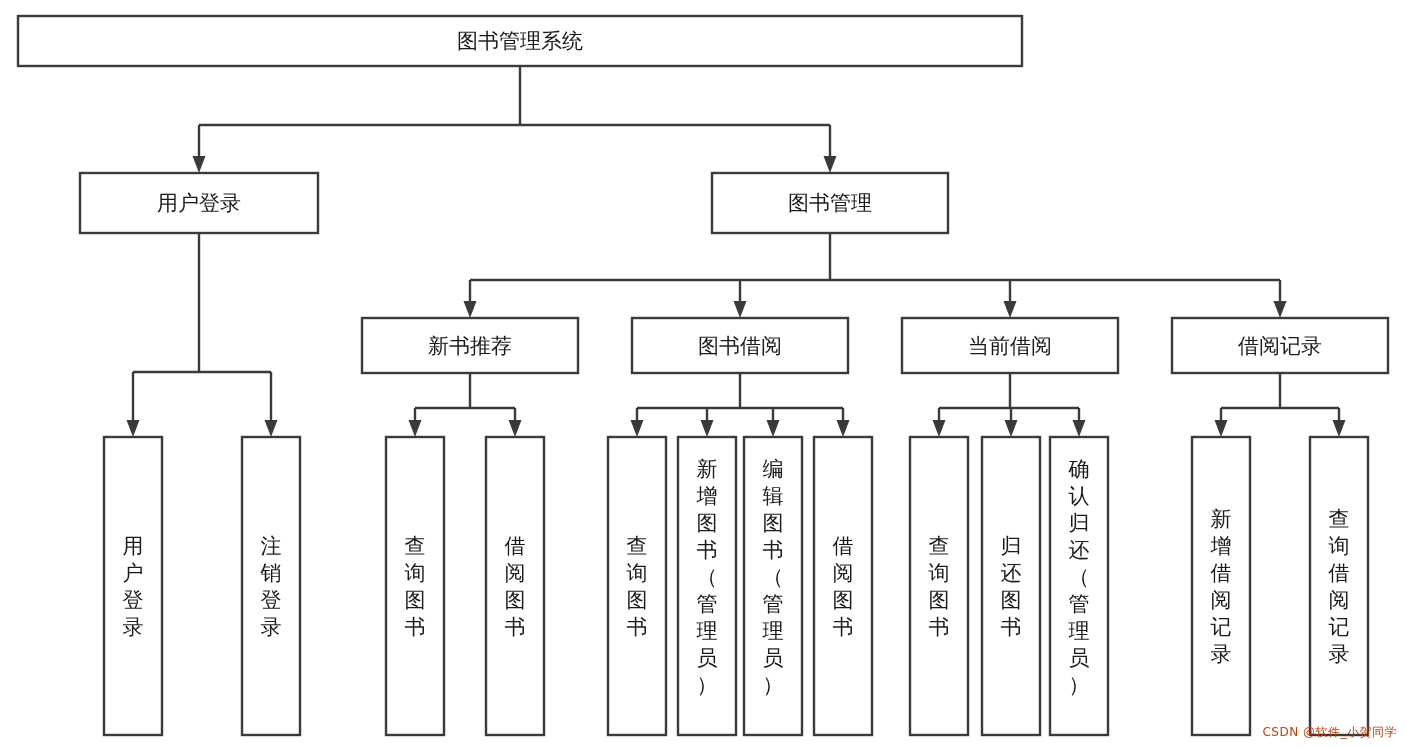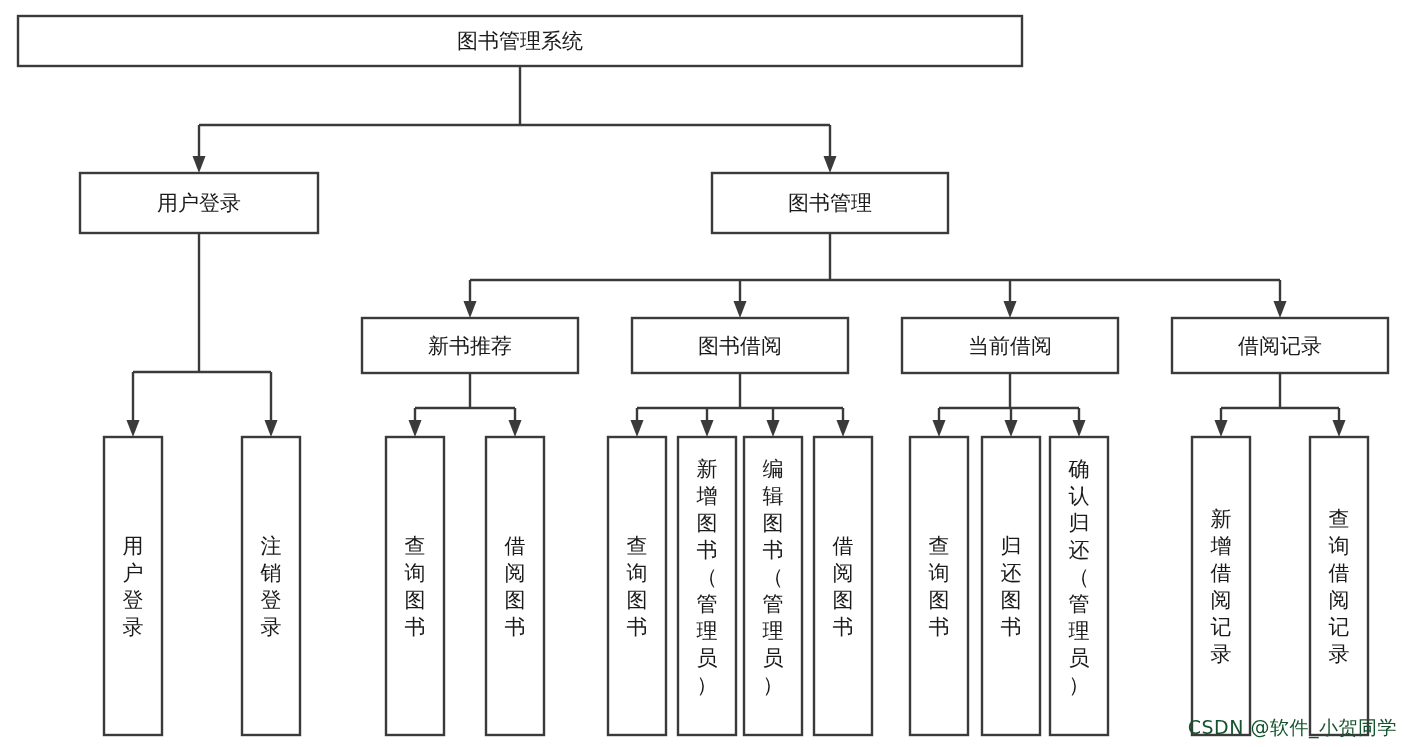--- a/index.html
+++ b/index.html
@@ -54,22 +54,22 @@
     font-family: "DejaVu Sans", "Liberation Sans", sans-serif;
     font-size: 21px;
     fill: #1a1a1a;
     text-anchor: middle;
   }
   .watermark {
     position: absolute;
     right: 8px;
     bottom: 6px;
     font-family: "DejaVu Sans", "Liberation Sans", sans-serif;
-    font-size: 19px;
-    color: #14532d;
+    font-size: 12px;
+    color: #c2410c;
     white-space: nowrap;
     letter-spacing: 0.5px;
     user-select: none;
   }
 </style>
 </head>
 <body>
 
 <div id="diagram-root">
   <svg id="tree-svg" viewBox="0 0 1405 747">

